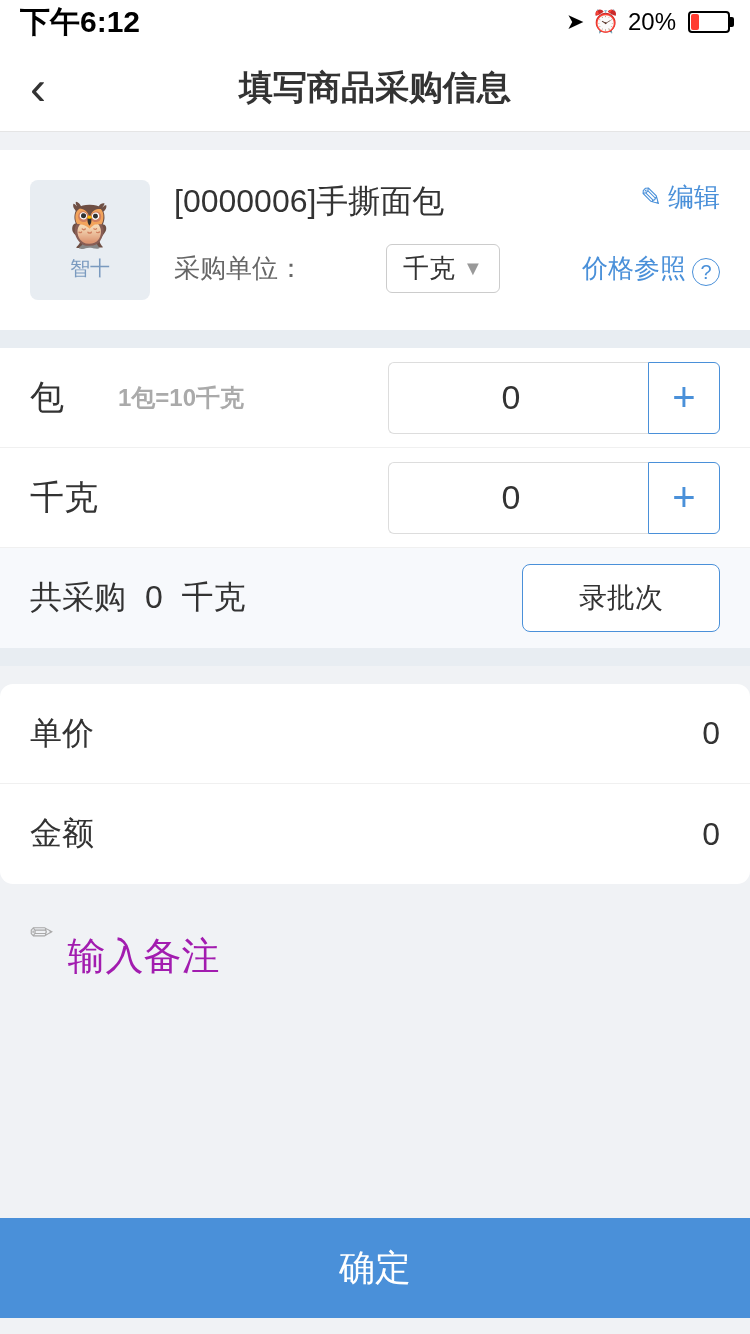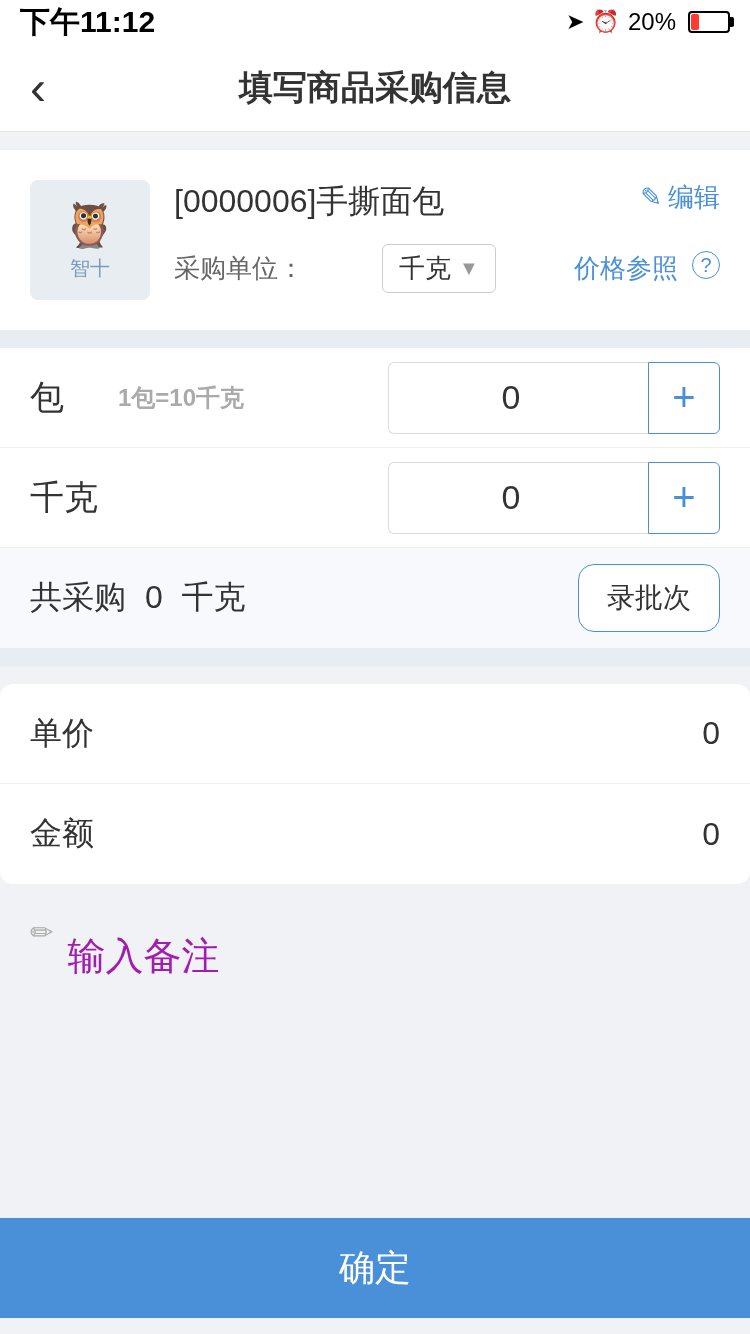--- a/index.html
+++ b/index.html
@@ -164,22 +164,22 @@
       cursor: pointer;
     }
     .unit-select-arrow {
       color: #999;
       font-size: 20px;
     }
     .price-ref {
       color: #4a90d9;
       font-size: 26px;
       display: flex;
-      align-items: flex-start;
-      gap: 14px;
+      align-items: flex-end;
+      gap: 6px;
       cursor: pointer;
     }
 
     
     .divider-section {
       width: 750px;
       height: 18px;
       background: #e8edf2;
     }
 
@@ -242,22 +242,22 @@
       background: #f7f9fc;
       display: flex;
       align-items: center;
       justify-content: space-between;
       padding: 0 30px;
       height: 100px;
       gap: 44px;
     }
     .record-btn {
       border: 1px solid #4a90d9;
-      border-radius: 16px;
-      padding: 14px 28px;
+      border-radius: 8px;
+      padding: 14px 56px;
       font-size: 28px;
       color: #333;
       background: #fff;
       cursor: pointer;
     }
 
     
     .price-section {
       background: #fff;
       margin-top: 18px;
@@ -324,21 +324,21 @@
 
     
     .content-area {
       padding-bottom: 100px;
     }
   </style>
 </head>
 <body>
 
 <div class="status-bar">
-  <div class="status-center">下午11:12</div>
+  <div class="status-center">下午6:12</div>
   <div class="status-right">
     <span style="font-size:22px;">➤</span>
     <span style="font-size:22px;">⏰</span>
     <span>20%</span>
     <span class="battery-icon">
       <span class="battery-fill"></span>
     </span>
   </div>
 </div>
 

